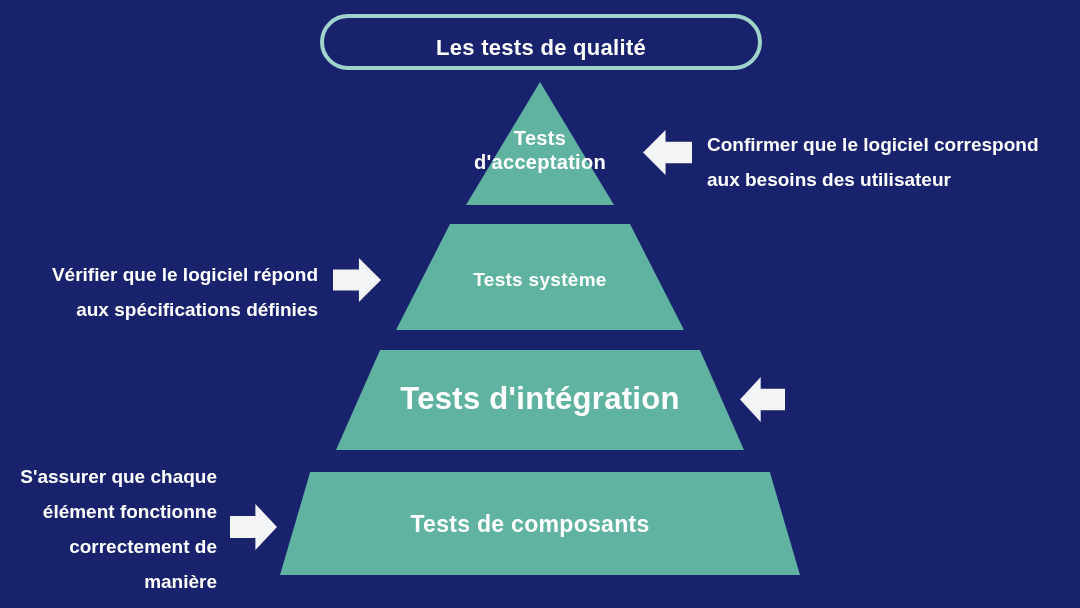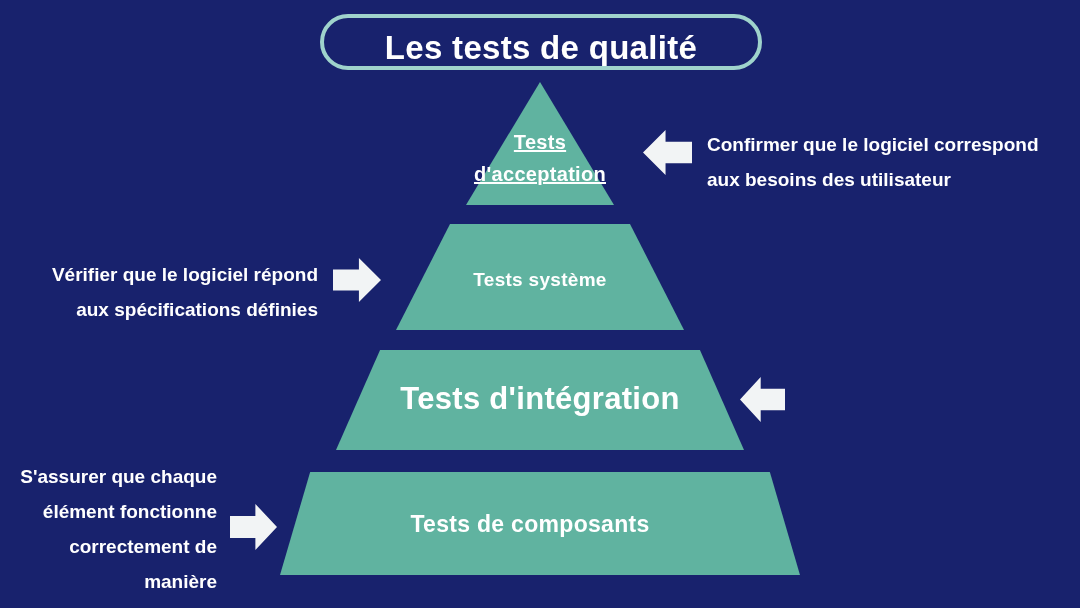--- a/index.html
+++ b/index.html
@@ -26,21 +26,21 @@
   
   .title-pill {
     position: absolute;
     left: 320px; top: 14px;
     width: 442px; height: 56px;
     border: 4px solid var(--title-border);
     border-radius: 30px;
     display: flex; align-items: center; justify-content: center;
   }
   .title-pill span {
-    font-size: 33px;
+    font-size: 22px;
     font-weight: 700;
     letter-spacing: 0.3px;
     color: var(--text);
     margin-top: 12px;
   }
 
   
   .layer {
     position: absolute;
     background: var(--pyramid);
@@ -63,21 +63,21 @@
   }
 
   .layer-label {
     position: absolute;
     text-align: center;
     font-weight: 700;
     color: var(--text);
     white-space: pre-line;
     letter-spacing: 0.3px;
   }
-  .label-1 { left: 430px; top: 126px; width: 220px; font-size: 20px; line-height: 32px; text-decoration: underline; }
+  .label-1 { left: 430px; top: 126px; width: 220px; font-size: 20px; line-height: 24px; }
   .label-2 { left: 420px; top: 267px; width: 240px; font-size: 19px; line-height: 26px; }
   .label-3 { left: 390px; top: 386px; width: 300px; font-size: 31px; line-height: 26px; }
   .label-4 { left: 360px; top: 511px; width: 340px; font-size: 23px; line-height: 26px; }
 
   
   .arrow {
     position: absolute;
     background: var(--arrow);
   }
   .arrow-left {

